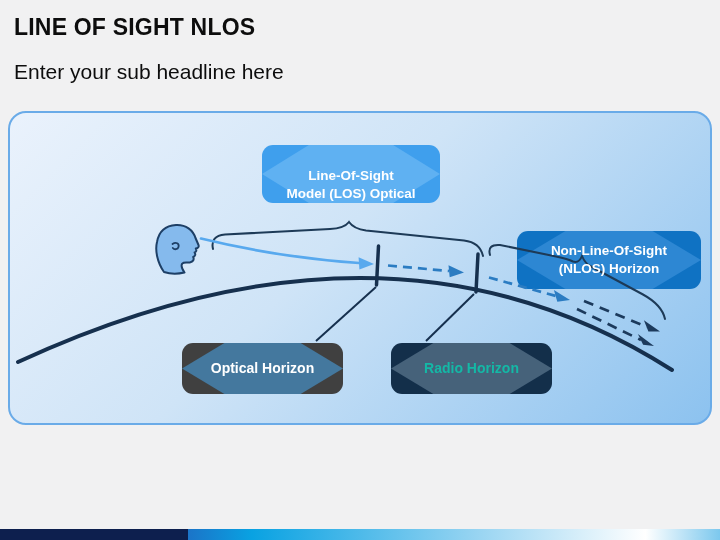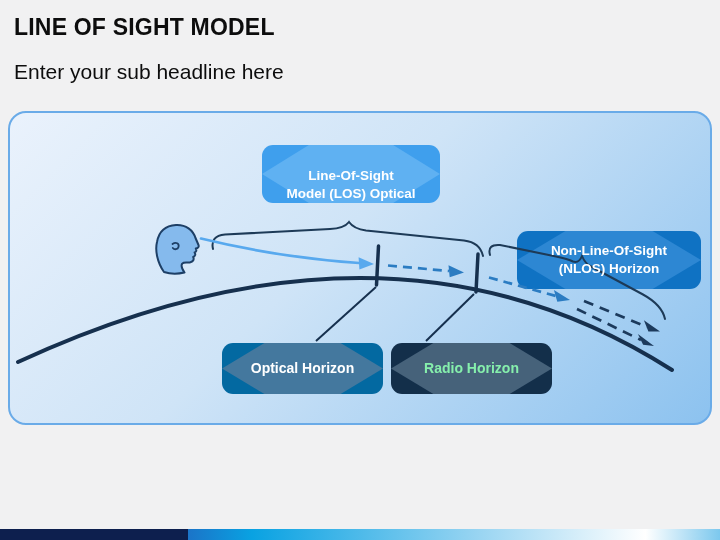--- a/index.html
+++ b/index.html
@@ -47,21 +47,21 @@
   #radio-box {left:391px;top:343px;width:161px;height:51px;font-size:14px;}
   #footer{position:absolute;left:0;bottom:0;width:720px;height:11px;}
   #footer-navy{position:absolute;left:0;top:0;width:188px;height:11px;}
   #footer-grad{position:absolute;left:188px;top:0;width:532px;height:11px;}
 </style>
 </head>
 <body>
 
 <div id="slide" style="background: rgb(241, 241, 242); color: rgb(13, 13, 13);">
 
-  <div class="title">LINE OF SIGHT MODEL</div>
+  <div class="title">LINE OF SIGHT NLOS</div>
   <div class="subtitle">Enter your sub headline here</div>
 
   <div id="panel" style="background: linear-gradient(135deg, rgb(234, 242, 252) 0%, rgb(207, 228, 247) 45%, rgb(140, 194, 239) 100%); border-color: rgb(106, 171, 232);"></div>
 
   <div id="los-box" class="label-box" style="background: rgb(63, 159, 237); align-items: flex-end;">
     <svg class="diamond" viewBox="0 0 100 100" preserveAspectRatio="none">
       <polygon points="0,50 50,-45 100,50 50,145" fill="#5fb1f2"></polygon>
     </svg>
     <div class="box-text" style="color: rgb(255, 255, 255);">
       <span style="display:block">Line-Of-Sight</span>
@@ -72,32 +72,32 @@
   <div id="nlos-box" class="label-box" style="background: rgb(15, 114, 195);">
     <svg class="diamond" viewBox="0 0 100 100" preserveAspectRatio="none">
       <polygon points="0,50 50,-45 100,50 50,145" fill="#2d87d3"></polygon>
     </svg>
     <div class="box-text" style="color: rgb(255, 255, 255);">
       <span style="display:block">Non-Line-Of-Sight</span>
       <span style="display:block">(NLOS) Horizon</span>
     </div>
   </div>
 
-  <div id="optical-box" class="label-box" style="background: #0369a1; margin-left: 40px;">
+  <div id="optical-box" class="label-box" style="background: #404040;">
     <svg class="diamond" viewBox="0 0 100 100" preserveAspectRatio="none">
       <polygon points="0,50 50,-45 100,50 50,145" fill="#44789e"></polygon>
     </svg>
     <div class="box-text" style="color: rgb(255, 255, 255);">Optical Horizon</div>
   </div>
 
   <div id="radio-box" class="label-box" style="background: rgb(19, 47, 74);">
     <svg class="diamond" viewBox="0 0 100 100" preserveAspectRatio="none">
       <polygon points="0,50 50,-45 100,50 50,145" fill="#46627a"></polygon>
     </svg>
-    <div class="box-text" style="color: #86efac;">Radio Horizon</div>
+    <div class="box-text" style="color: #14b8a6;">Radio Horizon</div>
   </div>
 
   <svg id="overlay" viewBox="0 0 720 540">
 
     <path d="M18,362 Q390,190 672,370" fill="none" stroke-width="4" stroke-linecap="round" stroke="#16304e"></path>
 
     <line x1="378.5" y1="246" x2="376.5" y2="285" stroke-width="3.5" stroke-linecap="round" stroke="#16304e"></line>
     <line x1="478" y1="254" x2="476" y2="292" stroke-width="3.5" stroke-linecap="round" stroke="#16304e"></line>
 
     <line x1="376" y1="287" x2="316" y2="341" stroke-width="2" stroke="#16304e"></line>

